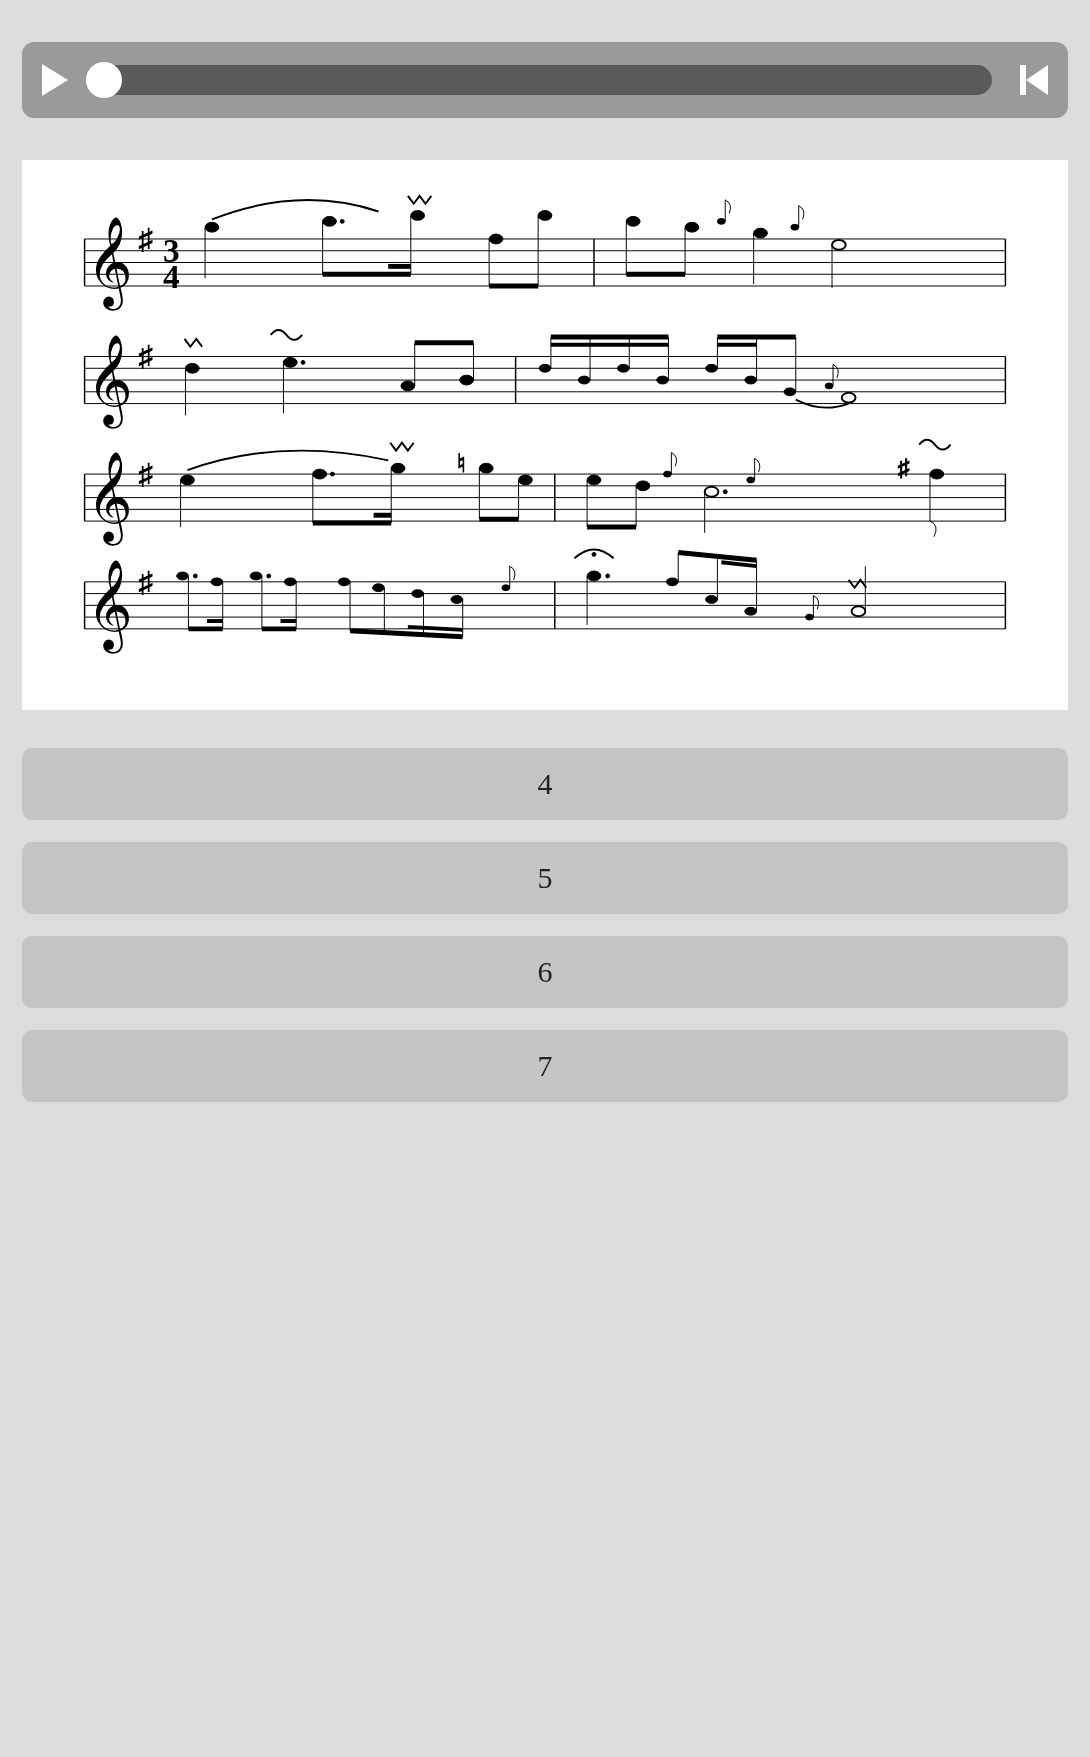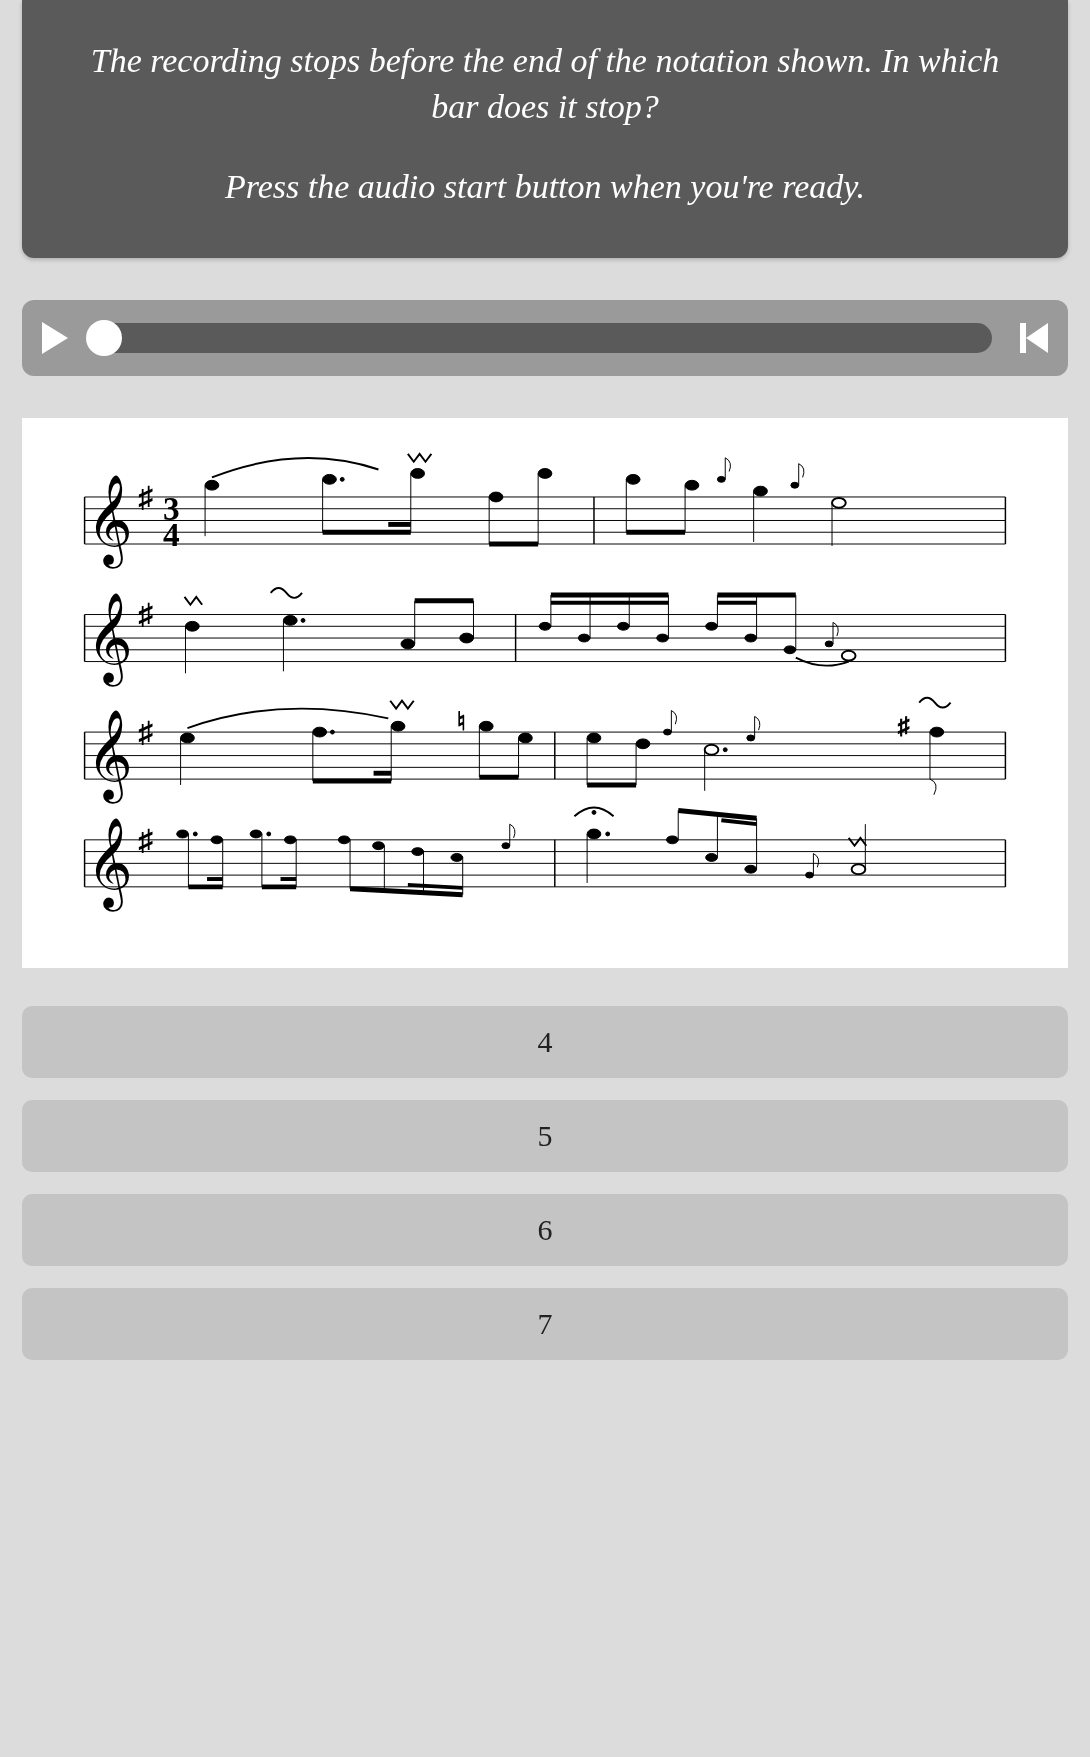--- a/index.html
+++ b/index.html
@@ -106,24 +106,20 @@
     color: #222;
     margin-bottom: 22px;
     cursor: pointer;
   }
 </style>
 </head>
 <body>
 
 <div class="container">
 
-  <div class="question-box">
-    <div>The recording stops before the end of the notation shown. In which bar does it stop?</div>
-    <div class="question-line2">Press the audio start button when you're ready.</div>
-  </div>
 
   <div class="audio-bar">
     <div class="play-btn"></div>
     <div class="track">
       <div class="thumb"></div>
     </div>
     <div class="rewind-btn">
       <div class="rewind-bar"></div>
       <div class="rewind-tri"></div>
     </div>

